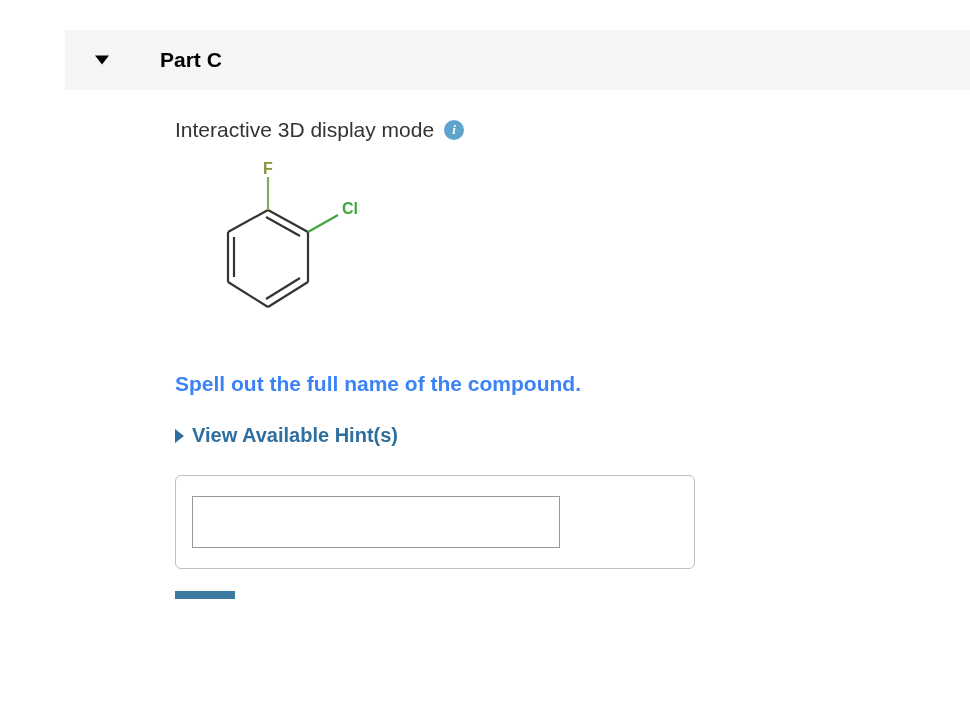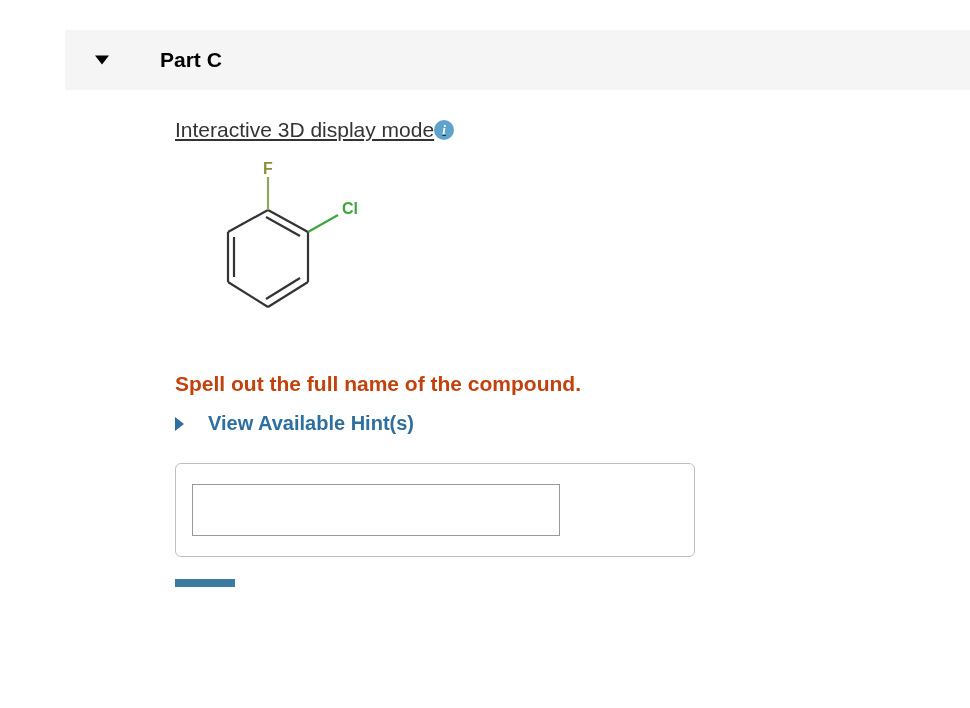--- a/index.html
+++ b/index.html
@@ -40,22 +40,22 @@
       font-weight: bold;
       font-size: 21px;
       color: #000;
     }
     .content {
       padding: 28px 0 0 175px;
     }
     .display-mode-row {
       display: flex;
       align-items: center;
+      gap: 10px;
       margin-bottom: 20px;
-      text-decoration: underline;
     }
     .display-mode-text {
       font-size: 21px;
       color: #333;
     }
     .info-icon {
       width: 20px;
       height: 20px;
       border-radius: 50%;
       background: #5fa3cc;
@@ -70,27 +70,27 @@
       cursor: pointer;
     }
     .molecule {
       margin: 8px 0 30px 25px;
       width: 180px;
       height: 180px;
     }
     .instruction {
       font-size: 21px;
       font-weight: bold;
-      color: #c2410c;
-      margin-bottom: 16px;
+      color: #3b82f6;
+      margin-bottom: 28px;
     }
     .hints-row {
       display: flex;
       align-items: center;
-      gap: 24px;
+      gap: 8px;
       margin-bottom: 28px;
       cursor: pointer;
     }
     .hints-caret {
       width: 0;
       height: 0;
       border-top: 7px solid transparent;
       border-bottom: 7px solid transparent;
       border-left: 9px solid #2f6f9f;
     }

